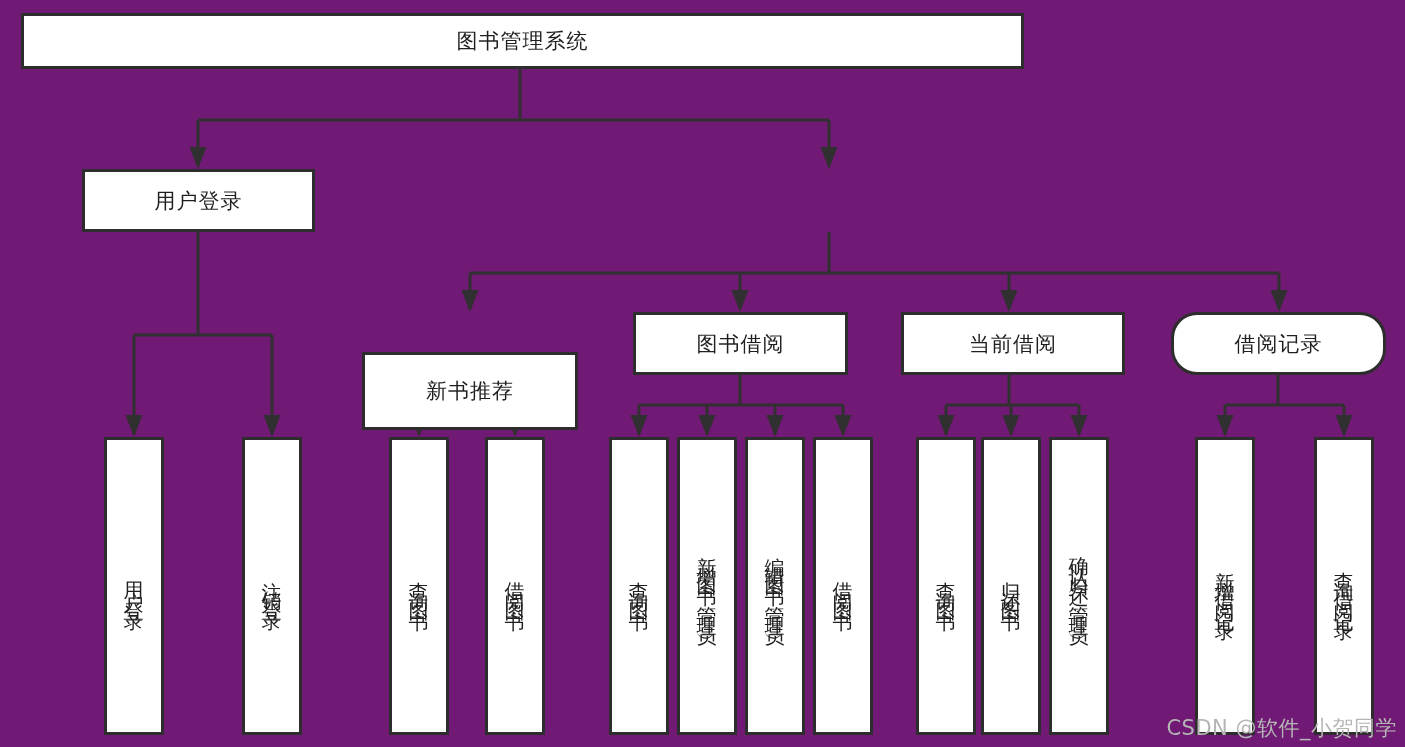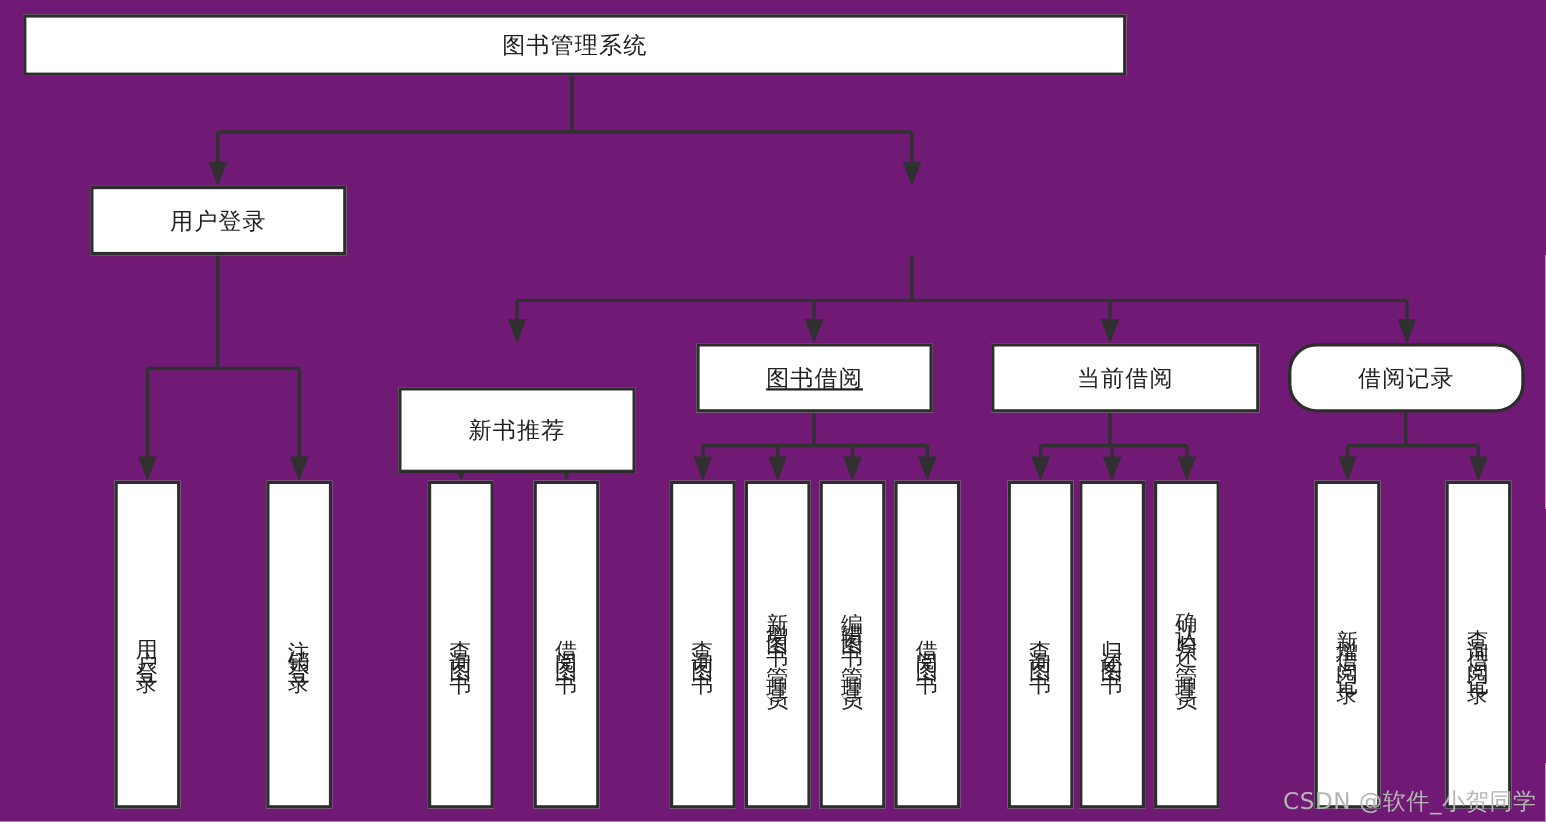--- a/index.html
+++ b/index.html
@@ -33,22 +33,22 @@
     line-height: 1;
     white-space: normal;
   }
   
   .n-root  { left: 21px;  top: 13px;  width: 1003px; height: 56px; }
   
   .n-login { left: 82px;  top: 169px; width: 233px; height: 63px; }
   .n-mgmt  { left: 712px; top: 169px; width: 235px; height: 63px; }
   
   .n-newbook { left: 362px;  top: 312px; width: 216px; height: 78px; margin-top: 40px; }
-  .n-borrow  { left: 633px;  top: 312px; width: 215px; height: 63px; text-decoration: underline; }
-  .n-current { left: 901px;  top: 312px; width: 244px; height: 63px; }
+  .n-borrow  { left: 633px;  top: 312px; width: 215px; height: 63px; }
+  .n-current { left: 901px;  top: 312px; width: 224px; height: 63px; }
   .n-records { left: 1171px; top: 312px; width: 215px; height: 63px; border-radius: 26px; }
   
   .lf { top: 437px; width: 60px; height: 298px; }
   .lf1  { left: 104px; }
   .lf2  { left: 242px; }
   .lf3  { left: 389px; }
   .lf4  { left: 485px; }
   .lf5  { left: 609px; }
   .lf6  { left: 677px; }
   .lf7  { left: 745px; }

